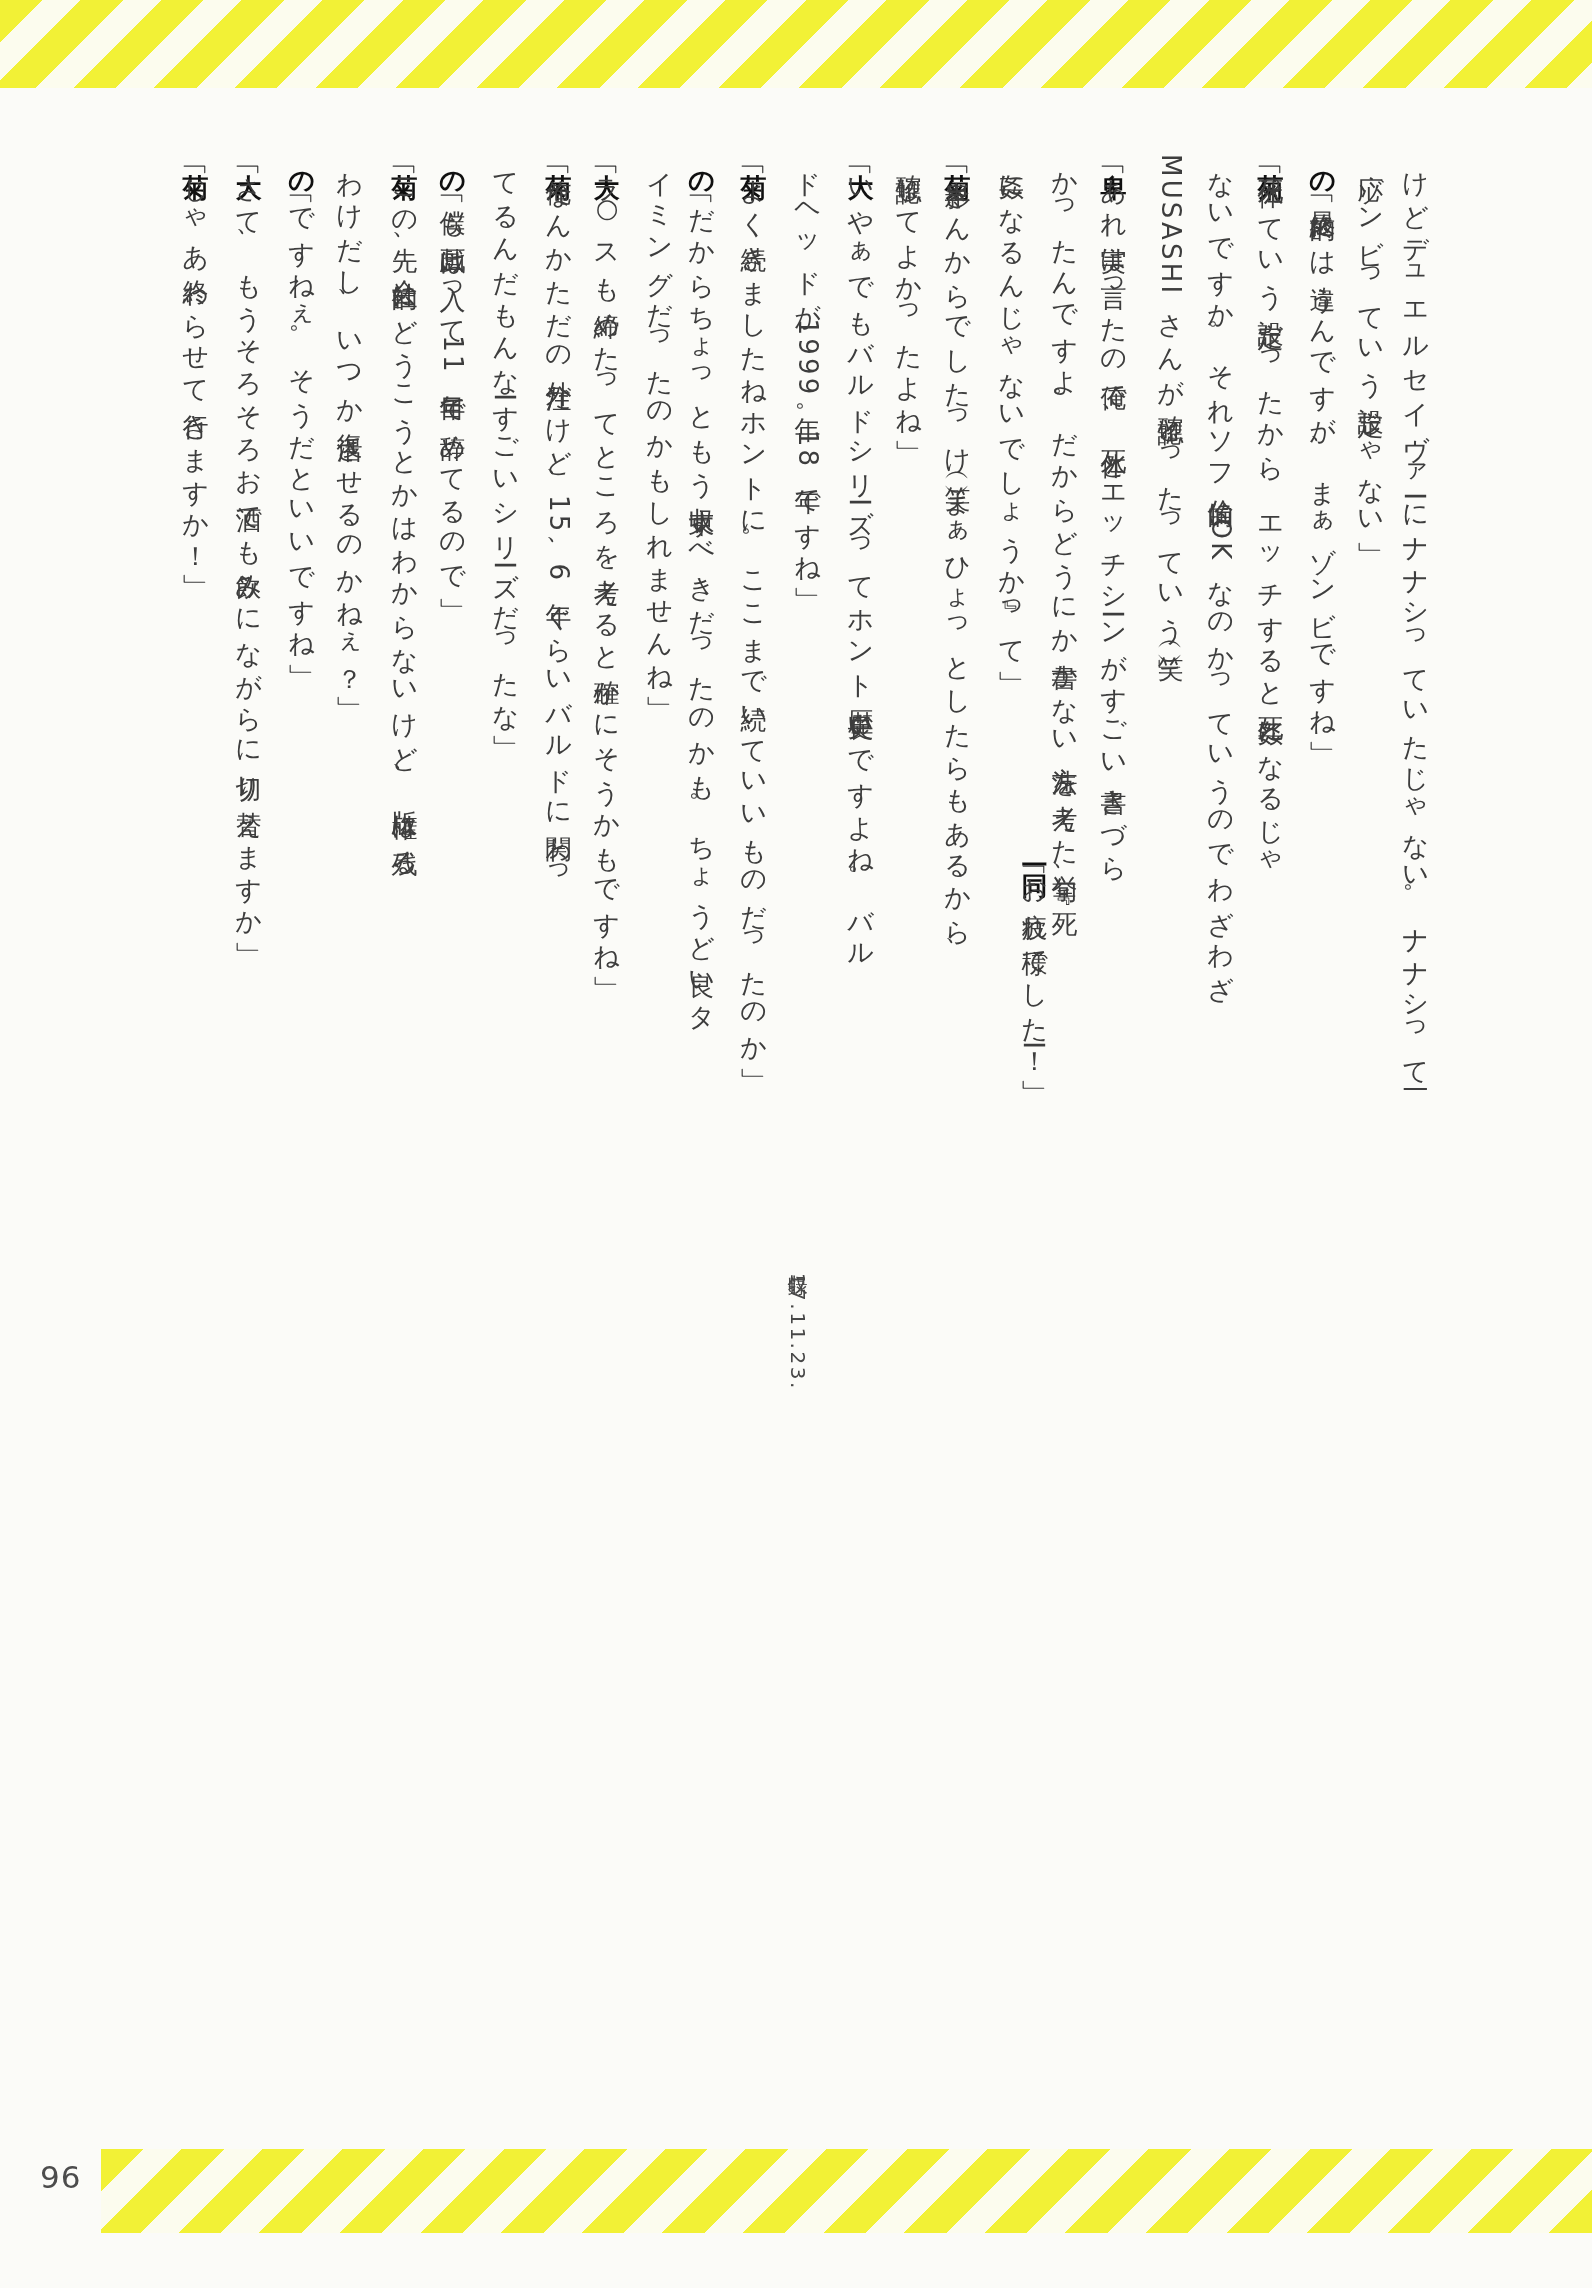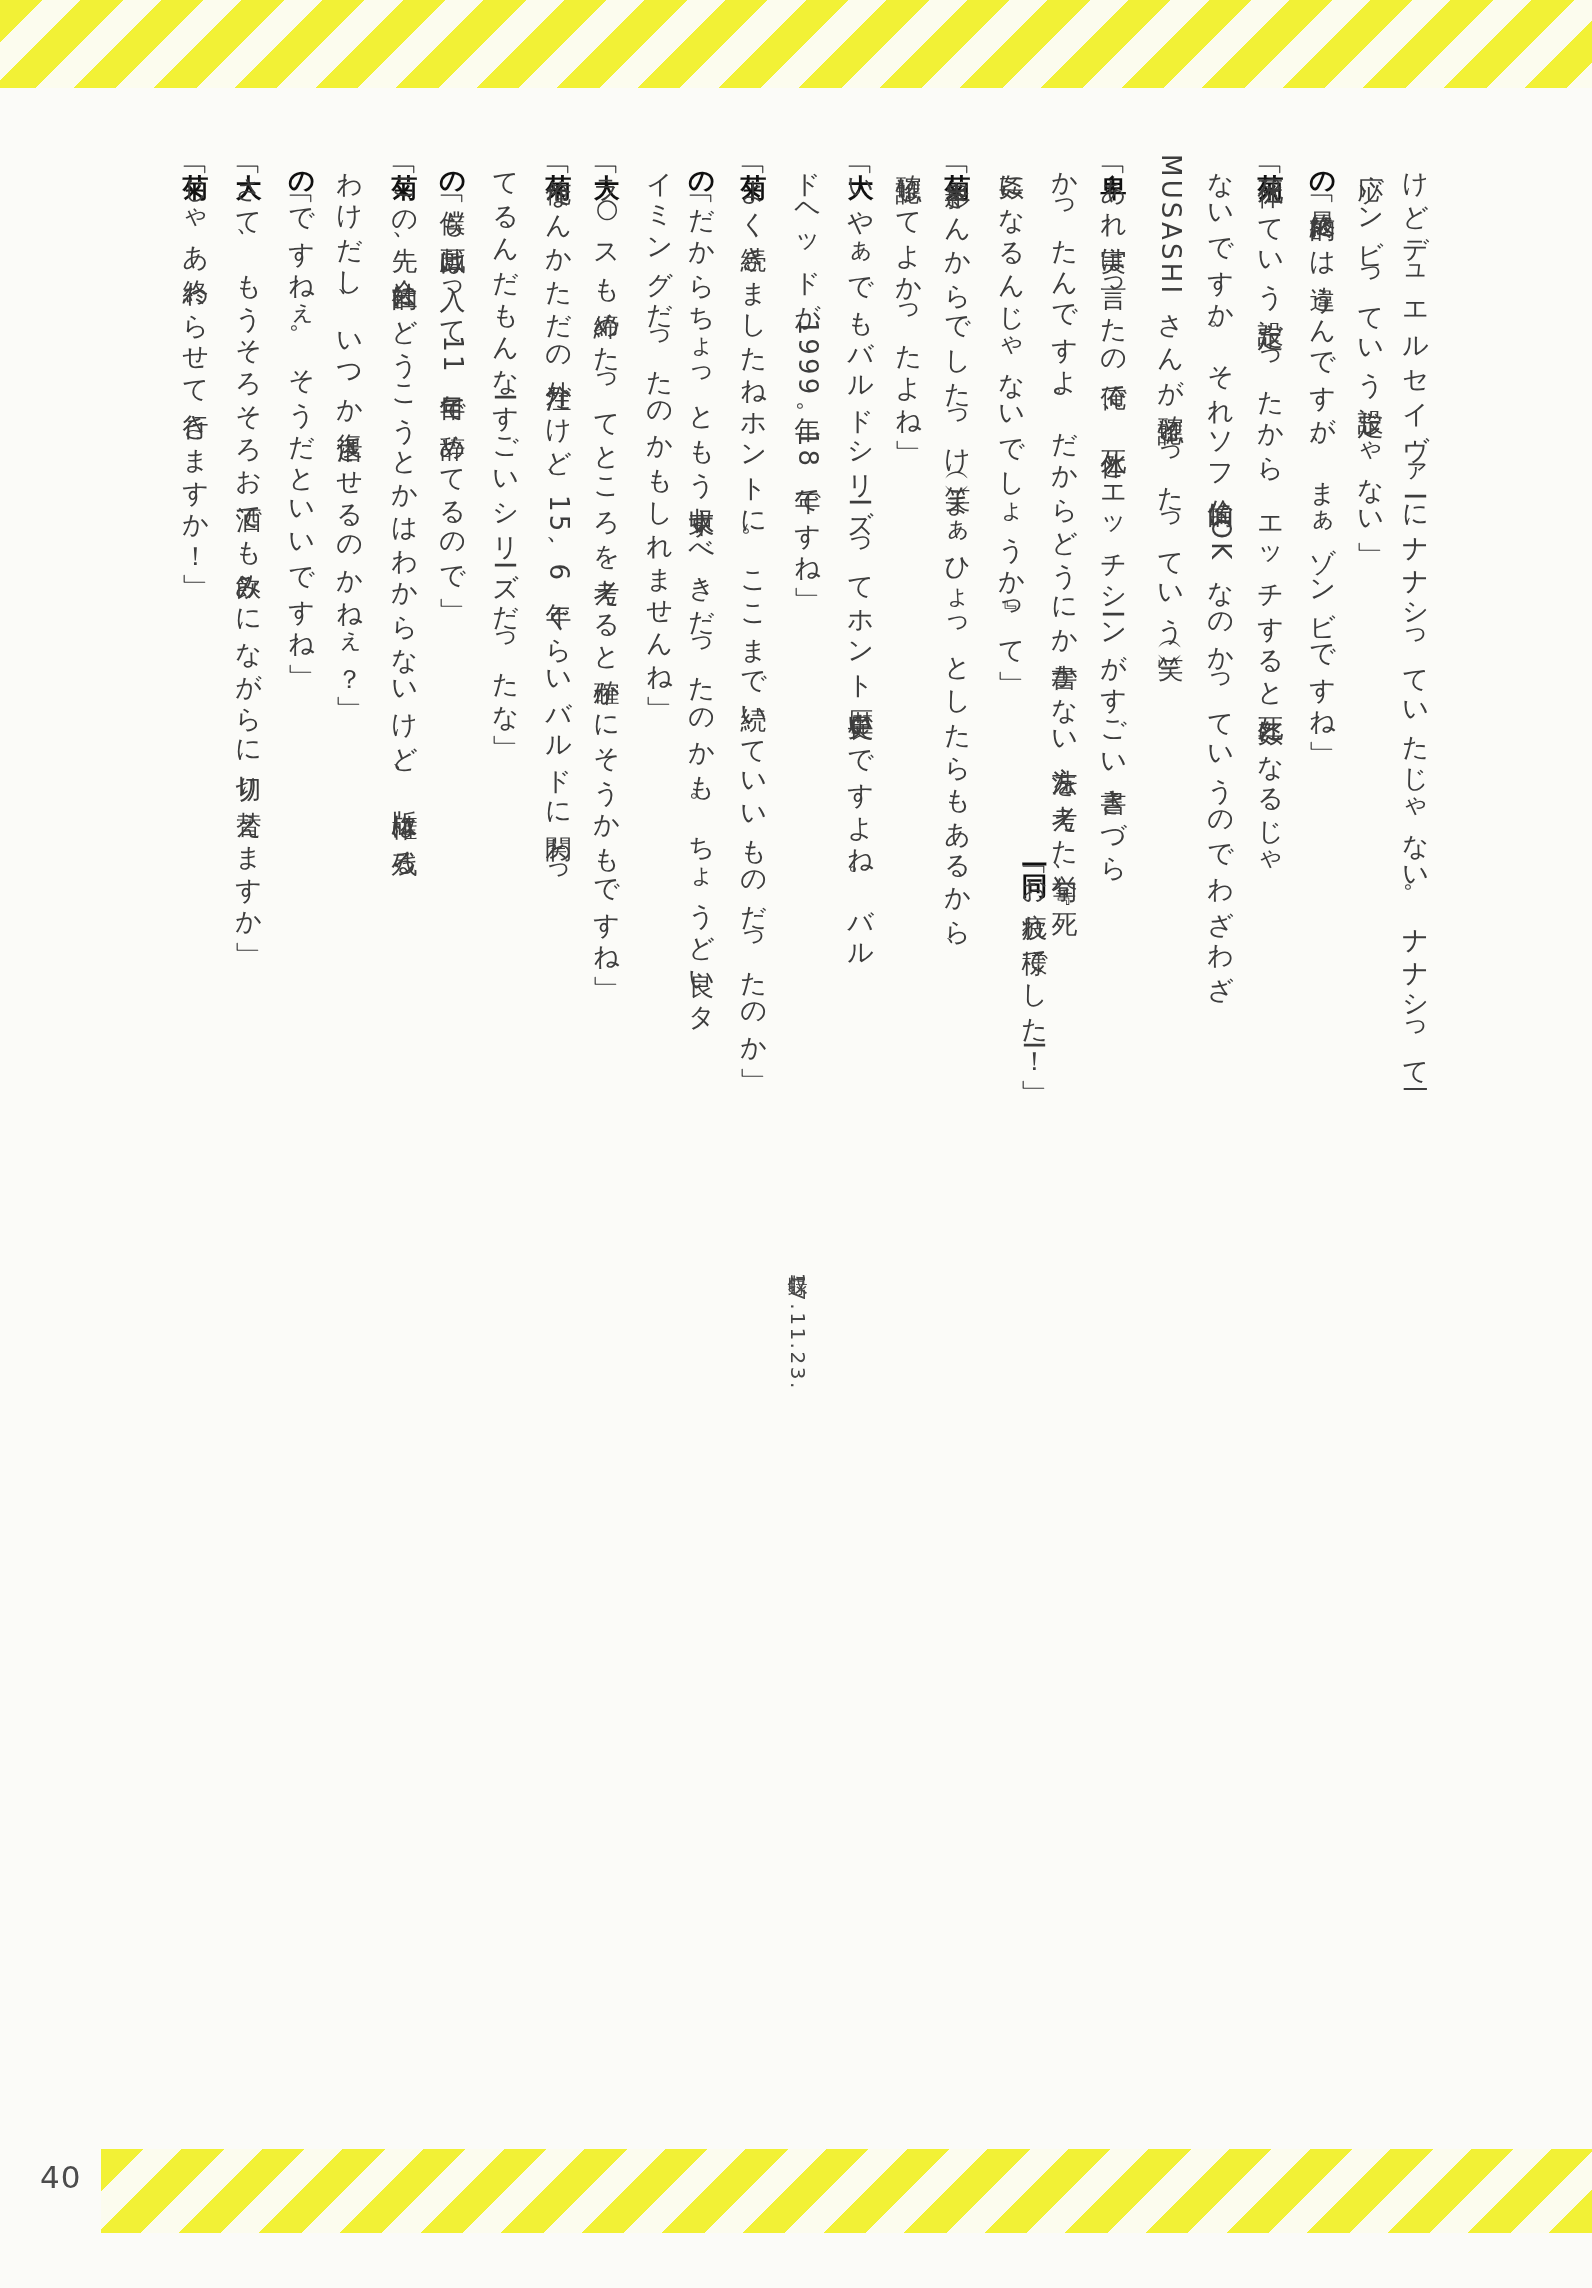--- a/index.html
+++ b/index.html
@@ -77,14 +77,14 @@
   </div>
 
 <div class="closing">
   <b>一同</b><span>「お疲れ様でしたー！」</span>
 </div>
 
 <div class="recorded">収録 17.11.23.</div>
 
 <div class="stripe stripe-bottom"></div>
 
-<div class="pagenum">40</div>
+<div class="pagenum">96</div>
 
 
 </body></html>

